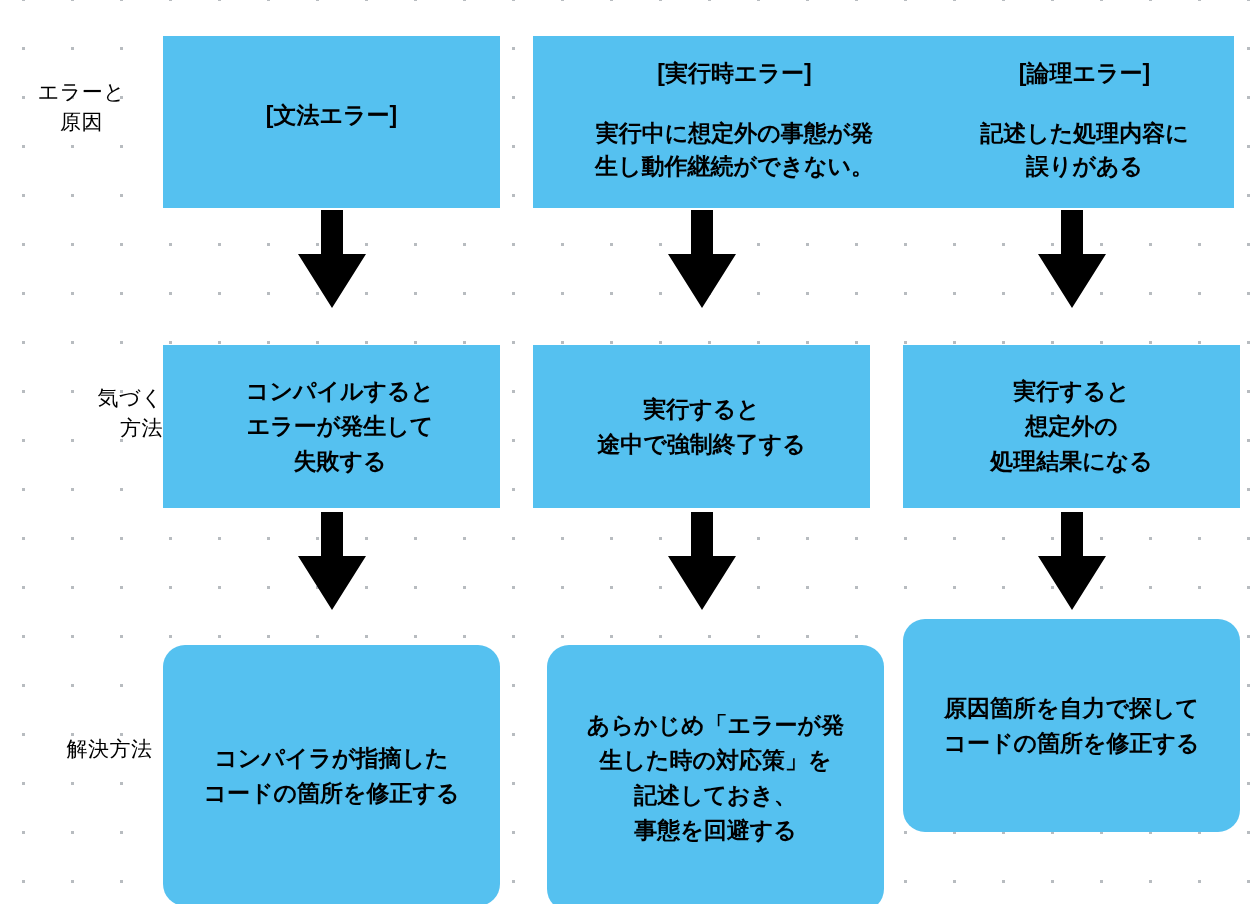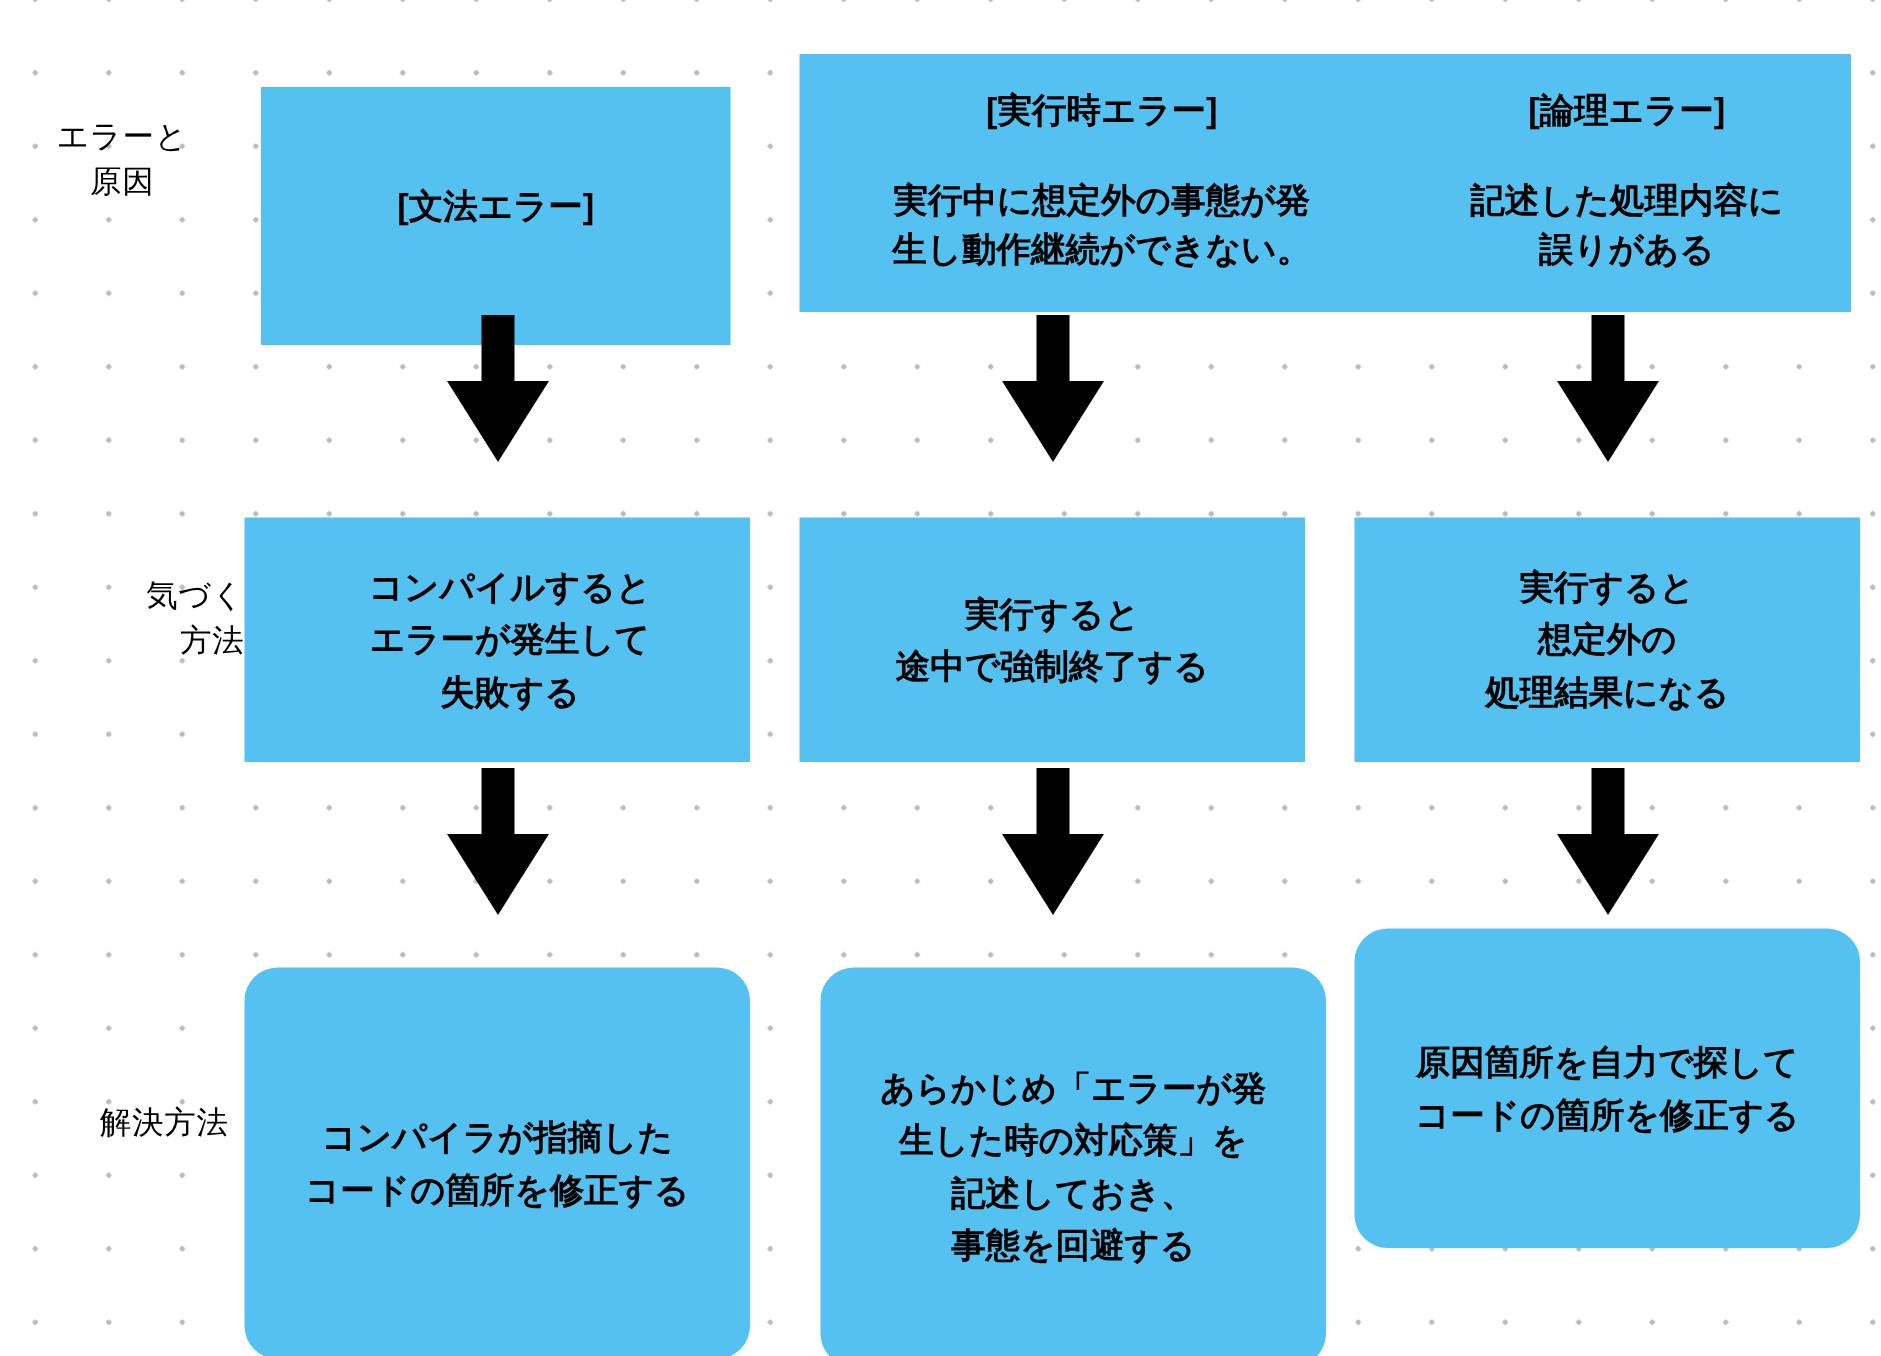--- a/index.html
+++ b/index.html
@@ -83,21 +83,21 @@
 <div id="canvas">
 
   <div class="row-label" style="top:77px;">エラーと
 原因</div>
 
   <div class="row-label" style="top:383px;text-align:right;">気づく
 方法</div>
 
   <div class="row-label" style="top:734px;padding-left:28px;">解決方法</div>
 
-  <div class="node" style="left:174px; top:36px; width:313px; height:172px;margin-top:22px;">
+  <div class="node" style="left:163px; top:36px; width:337px; height:172px;">
     <div class="node-text">
       <span class="t-title">[文法エラー]</span>
     </div>
   </div>
 
   <div class="node" style="left:533px; top:36px; width:403px; height:172px;">
     <div class="node-text">
       <span class="t-title">[実行時エラー]</span>
       <span class="t-body">実行中に想定外の事態が発
 生し動作継続ができない。</span>

